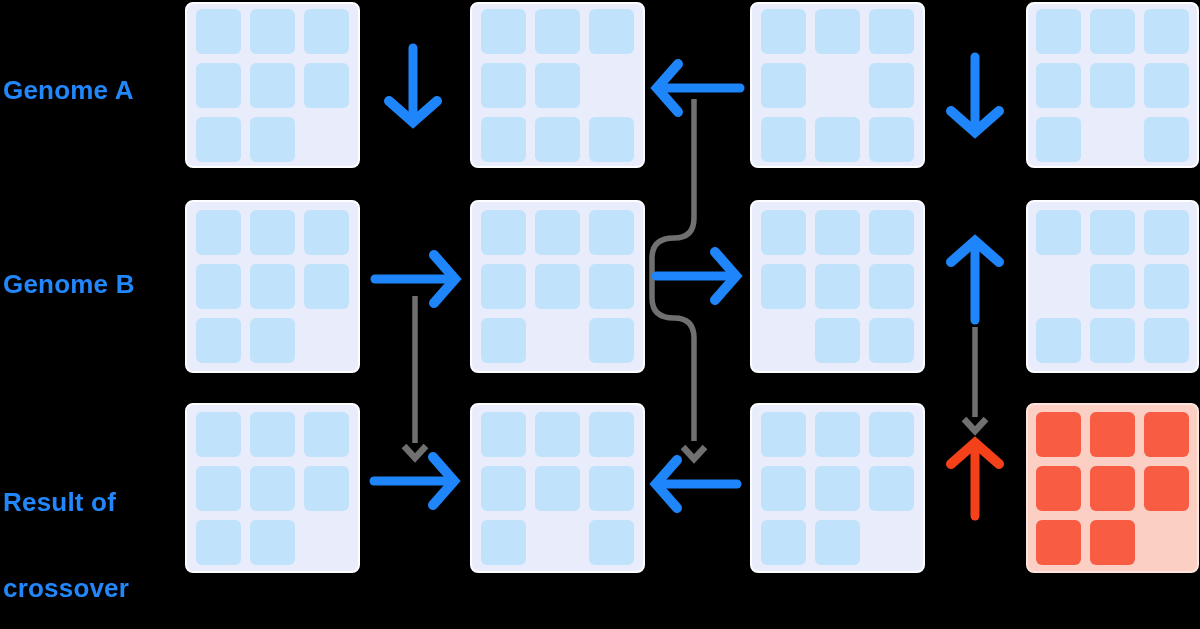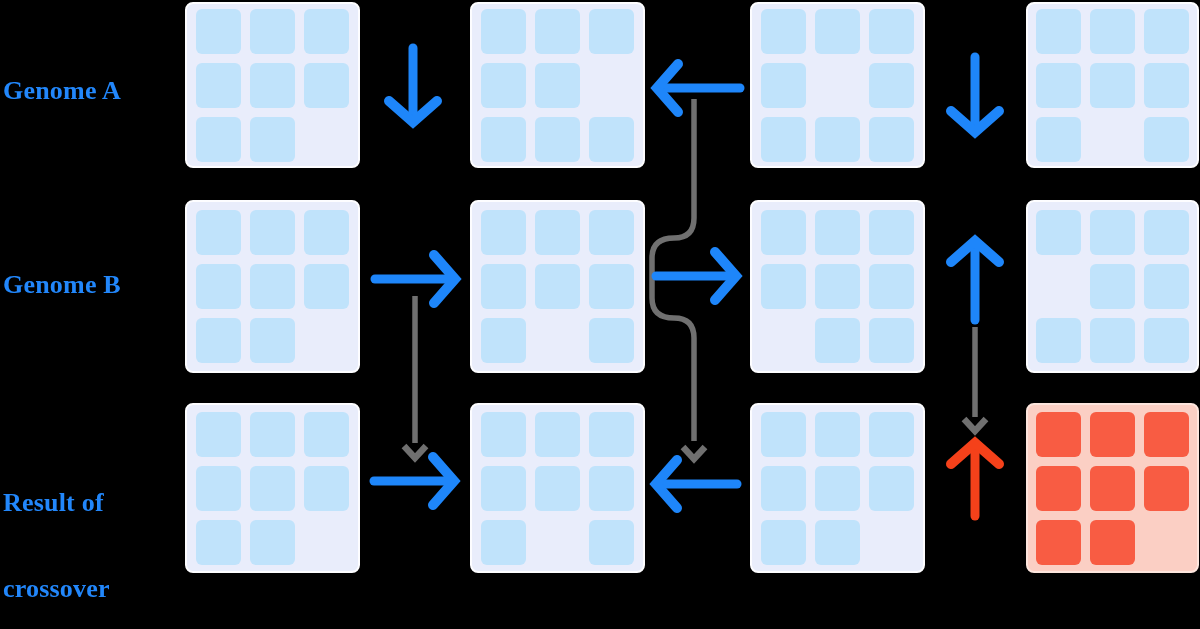--- a/index.html
+++ b/index.html
@@ -1,18 +1,18 @@
 <!DOCTYPE html>
 <html><head>
 <meta charset="utf-8">
 <style>
   html,body{margin:0;padding:0;background:#000;}
   .canvas{
     position:relative;width:1200px;height:629px;background:#000000;
-    overflow:hidden;font-family:Liberation Serif, serif;
+    overflow:hidden;font-family:Liberation Sans, sans-serif;
   }
   .row-label{
     position:absolute;left:3px;font-weight:700;font-size:26px;line-height:43px;
     letter-spacing:0.2px;white-space:pre-line;
   }
   .impossible-label{
     position:absolute;font-weight:700;font-size:28px;letter-spacing:0.2px;
   }
   .grid-card{
     position:absolute;box-sizing:border-box;border-radius:8px;border:2px solid #fdfdff;

